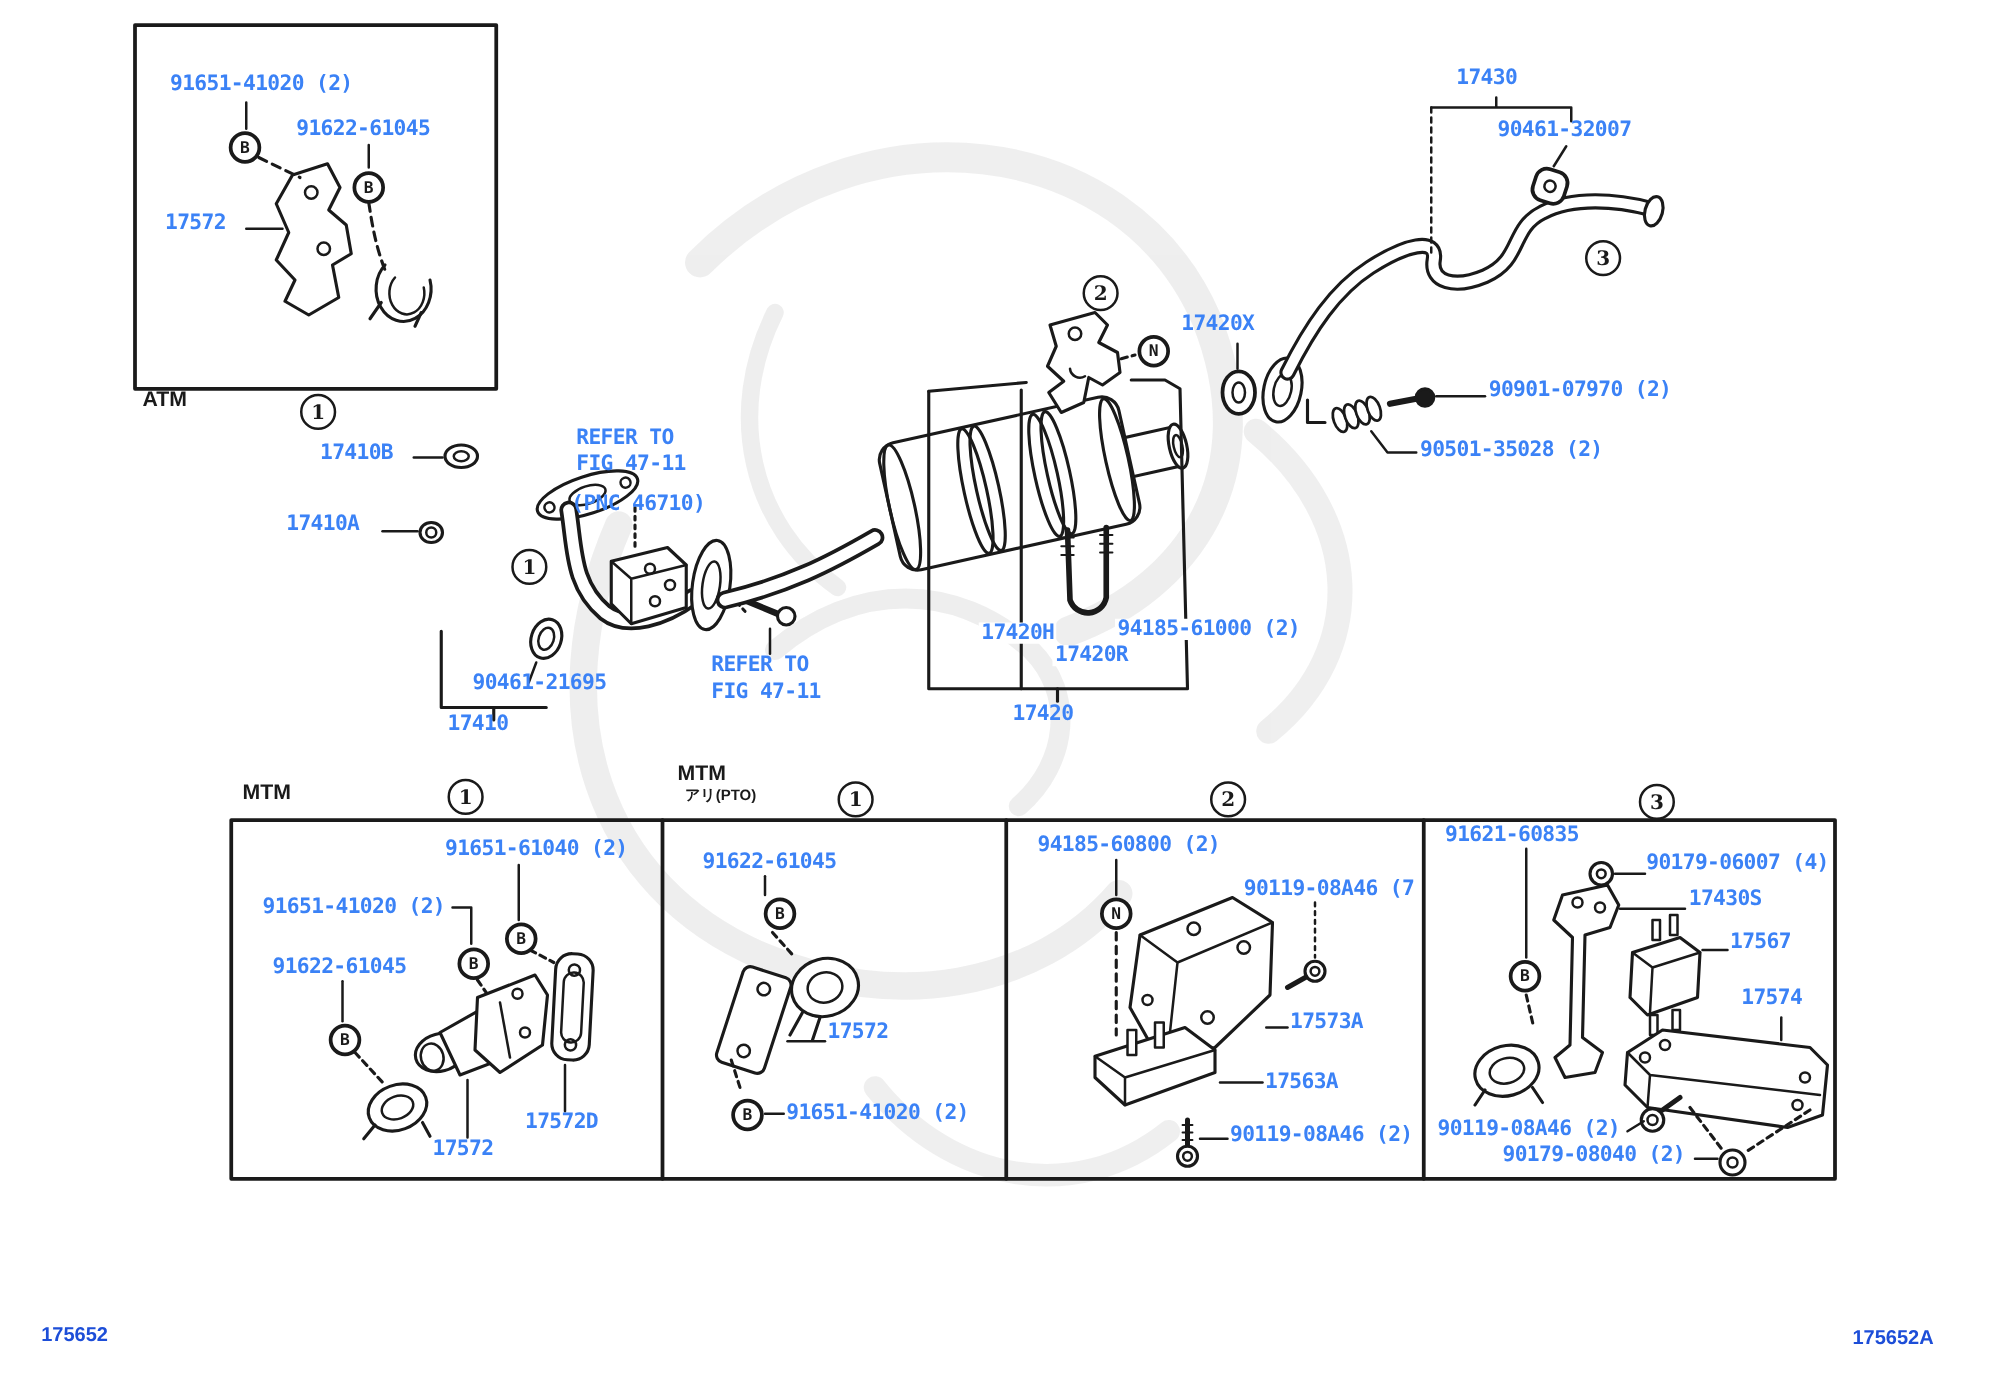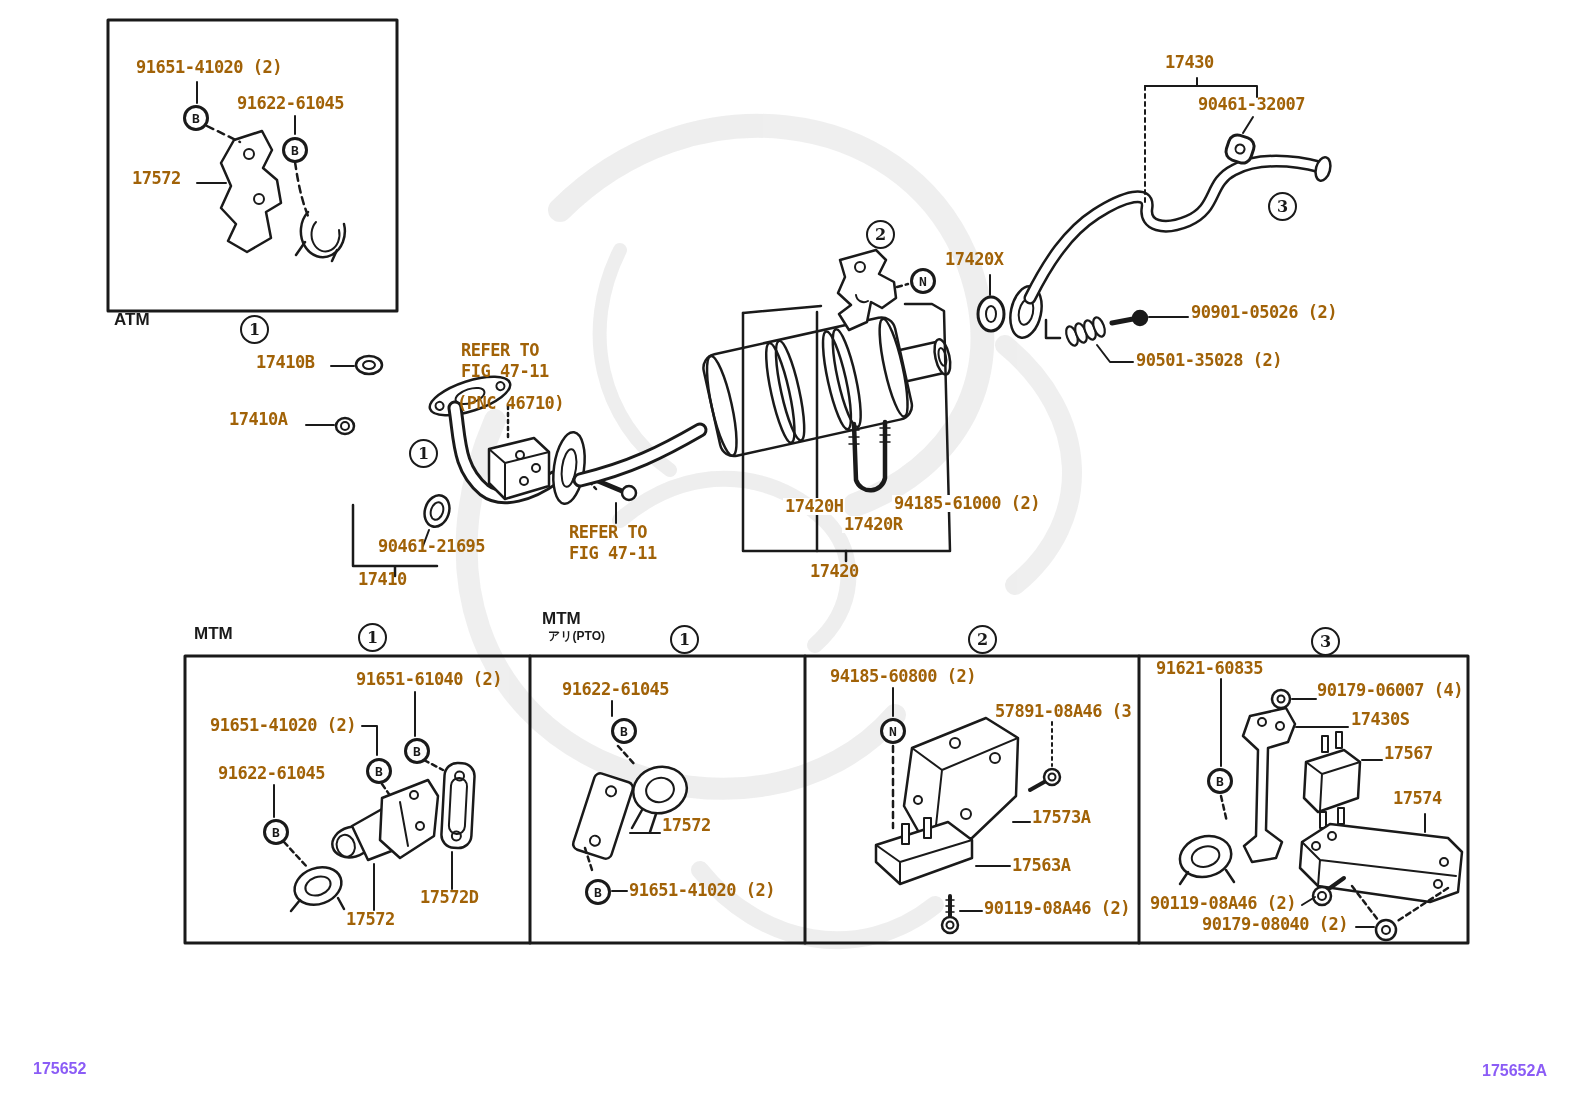--- a/index.html
+++ b/index.html
@@ -1,33 +1,33 @@
 <!DOCTYPE html>
 <html><head>
 <meta charset="utf-8">
 <style>
   html,body{margin:0;padding:0;background:#fff;}
   #stage{position:relative;width:1592px;height:1099px;background:#fff;overflow:hidden;
          font-family:"DejaVu Sans Mono", monospace;color:#1a1a1a;}
   #art{position:absolute;left:0;top:0;}
   .lbl{position:absolute;font-family:"DejaVu Sans Mono",monospace;font-weight:bold;
-       font-size:17px;letter-spacing:-0.5px;white-space:nowrap;color:#a16207;line-height:1;text-align:center;}
+       font-size:17px;letter-spacing:-0.5px;white-space:nowrap;color:#3b82f6;line-height:1;text-align:center;}
   .lbl-lg{font-size:17px;letter-spacing:-0.5px;}
   .bg-white{background:#fff;padding:0 2px;}
   .hdr{position:absolute;font-family:"Liberation Sans",sans-serif;font-weight:bold;
        font-size:17px;color:#1a1a1a;white-space:nowrap;line-height:1;}
   .hdr-sm{font-size:12px;}
   .co{position:absolute;width:29px;height:29px;border:2px solid #1a1a1a;border-radius:50%;
       box-sizing:border-box;display:flex;align-items:center;justify-content:center;
       font-family:"DejaVu Serif",serif;font-weight:bold;font-size:16px;background:#fff;}
   .sym{position:absolute;width:26px;height:26px;border:3px solid #1a1a1a;border-radius:50%;
       box-sizing:border-box;display:flex;align-items:center;justify-content:center;
       font-family:"DejaVu Sans Mono",monospace;font-weight:bold;font-size:13px;background:#fff;}
   .ftr{position:absolute;font-family:"Liberation Sans",sans-serif;font-weight:bold;
-       font-size:16px;color:#8b5cf6;}
+       font-size:16px;color:#1d4ed8;}
 </style>
 </head>
 <body>
 
 <div id="stage">
 
 <svg id="art" width="1592" height="1099" viewBox="0 0 1592 1099" stroke-linecap="round" stroke-linejoin="round">
 
   <g stroke="#e9e9e9" fill="none" opacity="0.75">
     <path d="M560,210 C690,80 900,105 965,255 C1015,380 950,470 855,505" stroke-width="24"></path>
@@ -305,39 +305,39 @@
   <div class="lbl" style="left:569px;top:545px">FIG 47-11</div>
 
   <div class="lbl lbl-lg" style="left:945px;top:251px">17420X</div>
   <div class="lbl lbl-lg bg-white" style="left:783px;top:498px">17420H</div>
   <div class="lbl lbl-lg bg-white" style="left:842px;top:516px">17420R</div>
   <div class="lbl bg-white" style="left:892px;top:495px">94185-61000 (2)</div>
   <div class="lbl lbl-lg" style="left:810px;top:563px">17420</div>
 
   <div class="lbl lbl-lg" style="left:1165px;top:54px">17430</div>
   <div class="lbl" style="left:1198px;top:96px">90461-32007</div>
-  <div class="lbl" style="left:1191px;top:304px">90901-05026 (2)</div>
+  <div class="lbl" style="left:1191px;top:304px">90901-07970 (2)</div>
   <div class="lbl" style="left:1136px;top:352px">90501-35028 (2)</div>
 
   <div class="hdr" style="left:194px;top:625px">MTM</div>
   <div class="hdr" style="left:542px;top:610px">MTM</div>
   <div class="hdr hdr-sm" style="left:548px;top:630px">アリ(PTO)</div>
 
   <div class="lbl" style="left:356px;top:671px">91651-61040 (2)</div>
   <div class="lbl" style="left:210px;top:717px">91651-41020 (2)</div>
   <div class="lbl" style="left:218px;top:765px">91622-61045</div>
   <div class="lbl lbl-lg" style="left:346px;top:911px">17572</div>
   <div class="lbl lbl-lg" style="left:420px;top:889px">17572D</div>
 
   <div class="lbl" style="left:562px;top:681px">91622-61045</div>
   <div class="lbl lbl-lg" style="left:662px;top:817px">17572</div>
   <div class="lbl" style="left:629px;top:882px">91651-41020 (2)</div>
 
   <div class="lbl" style="left:830px;top:668px">94185-60800 (2)</div>
-  <div class="lbl" style="left:995px;top:703px">57891-08A46 (3</div>
+  <div class="lbl" style="left:995px;top:703px">90119-08A46 (7</div>
   <div class="lbl lbl-lg" style="left:1032px;top:809px">17573A</div>
   <div class="lbl lbl-lg" style="left:1012px;top:857px">17563A</div>
   <div class="lbl" style="left:984px;top:900px">90119-08A46 (2)</div>
 
   <div class="lbl" style="left:1156px;top:660px">91621-60835</div>
   <div class="lbl" style="left:1317px;top:682px">90179-06007 (4)</div>
   <div class="lbl lbl-lg" style="left:1351px;top:711px">17430S</div>
   <div class="lbl lbl-lg" style="left:1384px;top:745px">17567</div>
   <div class="lbl lbl-lg" style="left:1393px;top:790px">17574</div>
   <div class="lbl" style="left:1150px;top:895px">90119-08A46 (2)</div>

